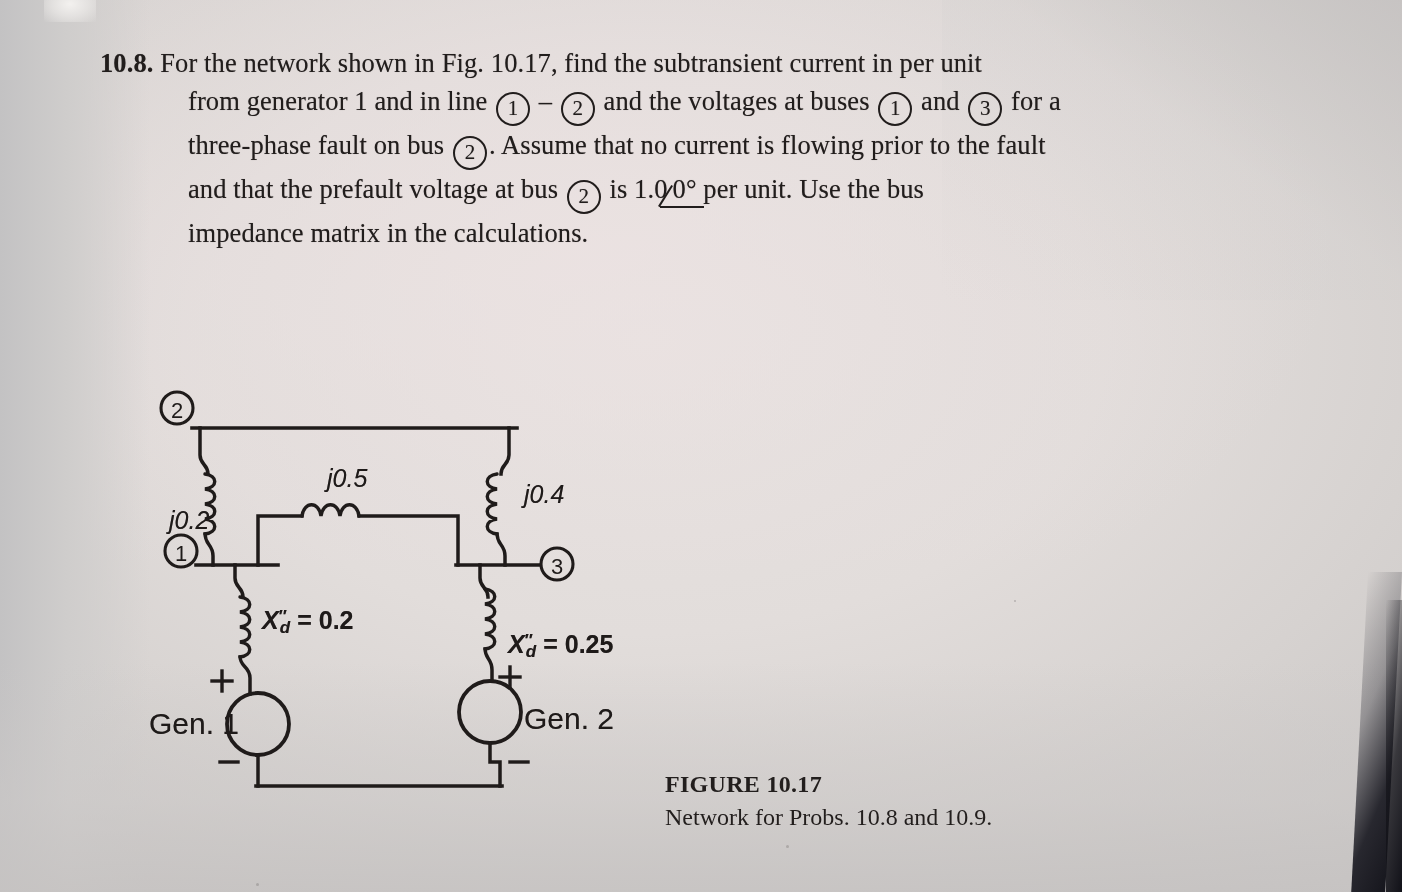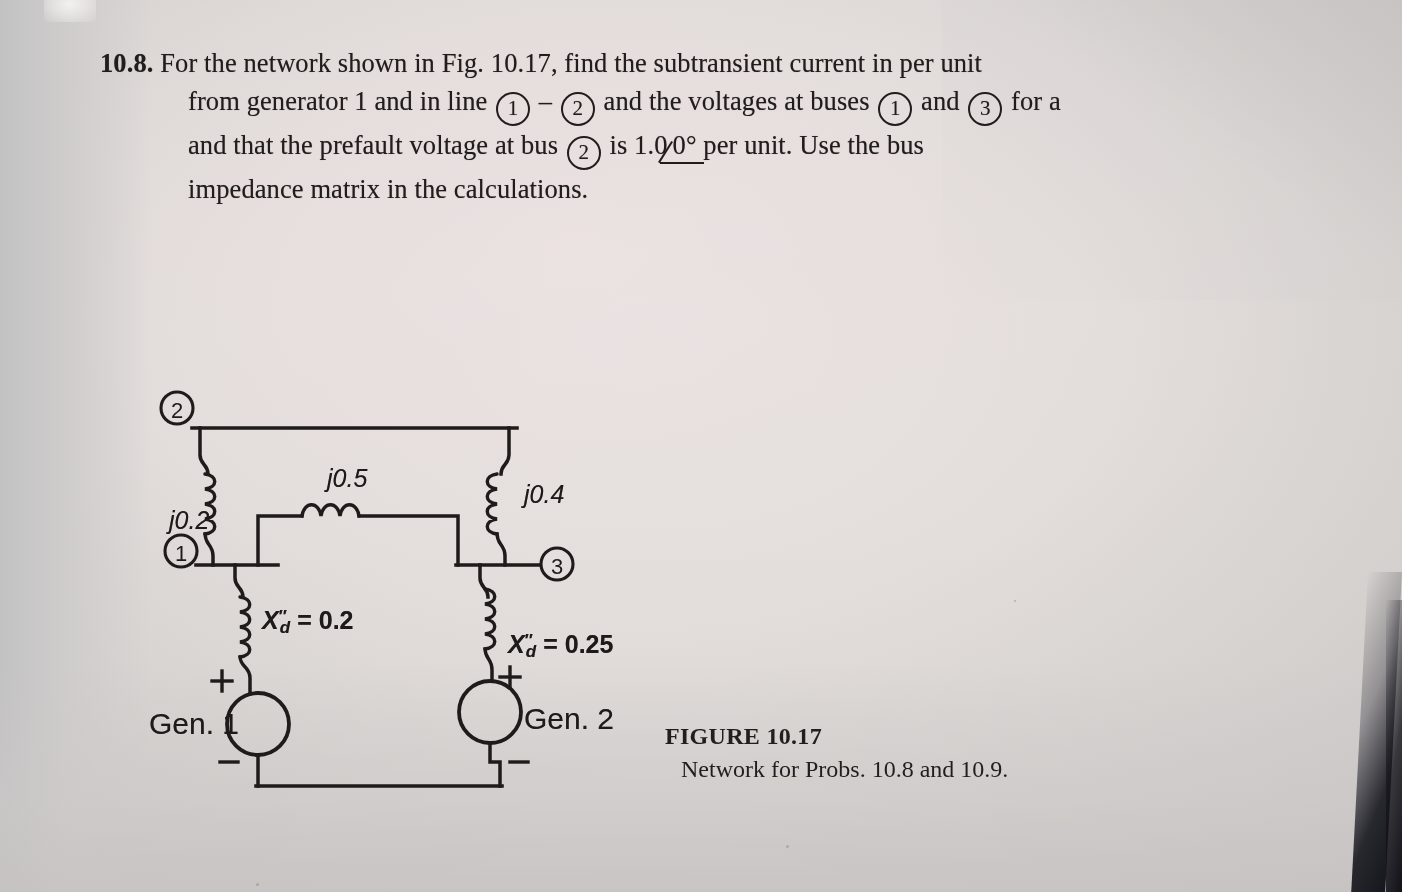--- a/index.html
+++ b/index.html
@@ -127,22 +127,22 @@
   .lbl-x .dn { font-size: 17px; vertical-align: -4px; margin-left:-6px; }
   .lbl-x .eq { font-style: normal; font-weight: bold; font-family: "Liberation Sans", sans-serif; }
 
   #caption {
     position: absolute;
     left: 665px;
     top: 723px;
     font-family: "Liberation Serif", serif;
     color: #221e1d;
   }
-  #caption .fig-title { font-size: 24px; font-weight: bold; letter-spacing: .3px; }
-  #caption .fig-sub { font-size: 24px; margin-top: 6px; margin-left: 16px; }
+  #caption .fig-title { font-size: 24px; font-weight: bold; letter-spacing: .3px; margin-top: 48px; }
+  #caption .fig-sub { font-size: 24px; margin-top: 6px; }
 </style>
 </head>
 <body>
 
 <div id="page">
 
   <div class="tone-warm"></div>
   <div class="tone-left"></div>
   <div class="tone-topright"></div>
   <div class="tone-bottom"></div>
@@ -157,20 +157,23 @@
   <div id="problem">
 
     <div class="pline">
       <span class="pnum">10.8.</span><span> For the network shown in Fig. 10.17, find the subtransient current in per unit</span>
     </div>
 
     <div class="pline indent">
       <span>from generator 1 and in line </span><span class="bus-ref">1</span><span> – </span><span class="bus-ref">2</span><span> and the voltages at buses </span><span class="bus-ref">1</span><span> and </span><span class="bus-ref">3</span><span> for a</span>
     </div>
 
+    <div class="pline indent">
+      <span>three-phase fault on bus </span><span class="bus-ref">2</span><span>. Assume that no current is flowing prior to the fault</span>
+    </div>
 
     <div class="pline indent">
       <span>and that the prefault voltage at bus </span><span class="bus-ref">2</span><span> is 1.0</span><span class="angle">0°</span><span> per unit. Use the bus</span>
     </div>
 
     <div class="pline indent">
       <span>impedance matrix in the calculations.</span>
     </div>
 
   </div>

